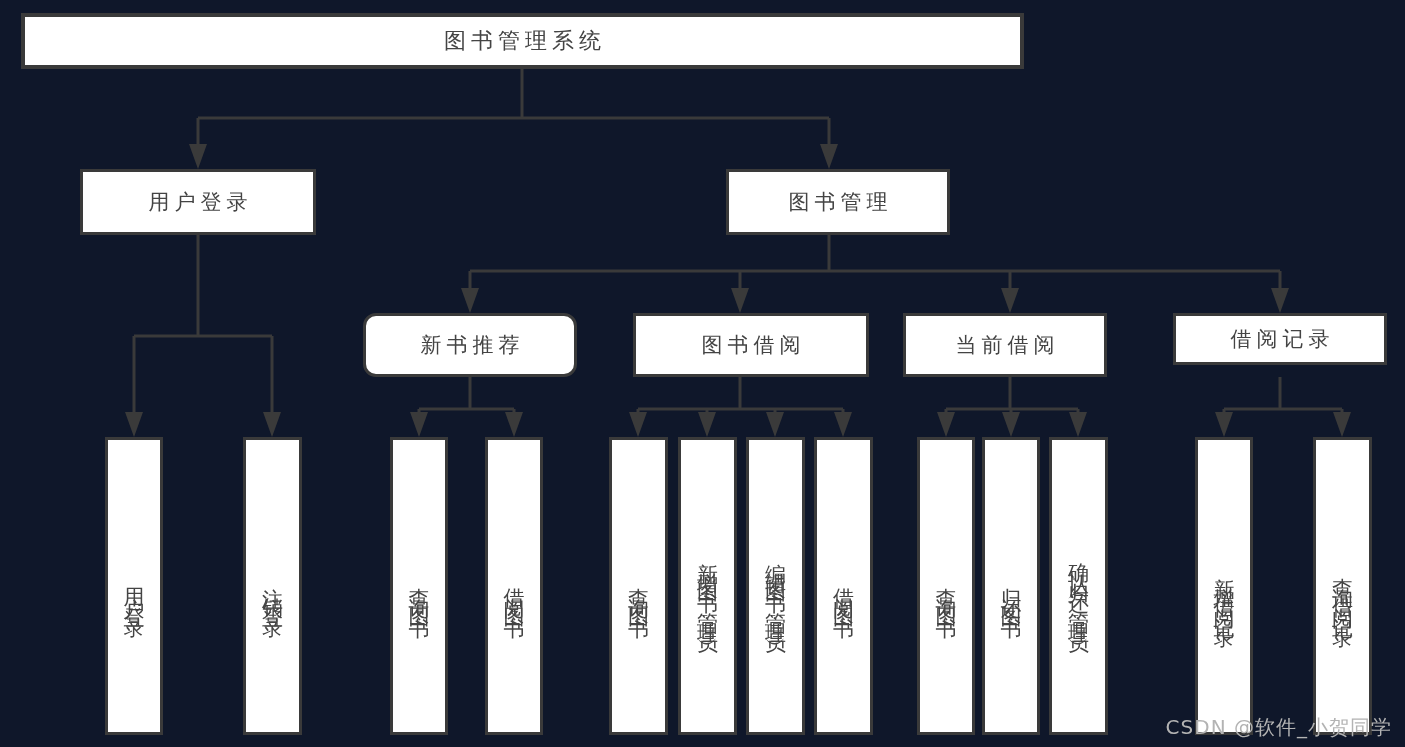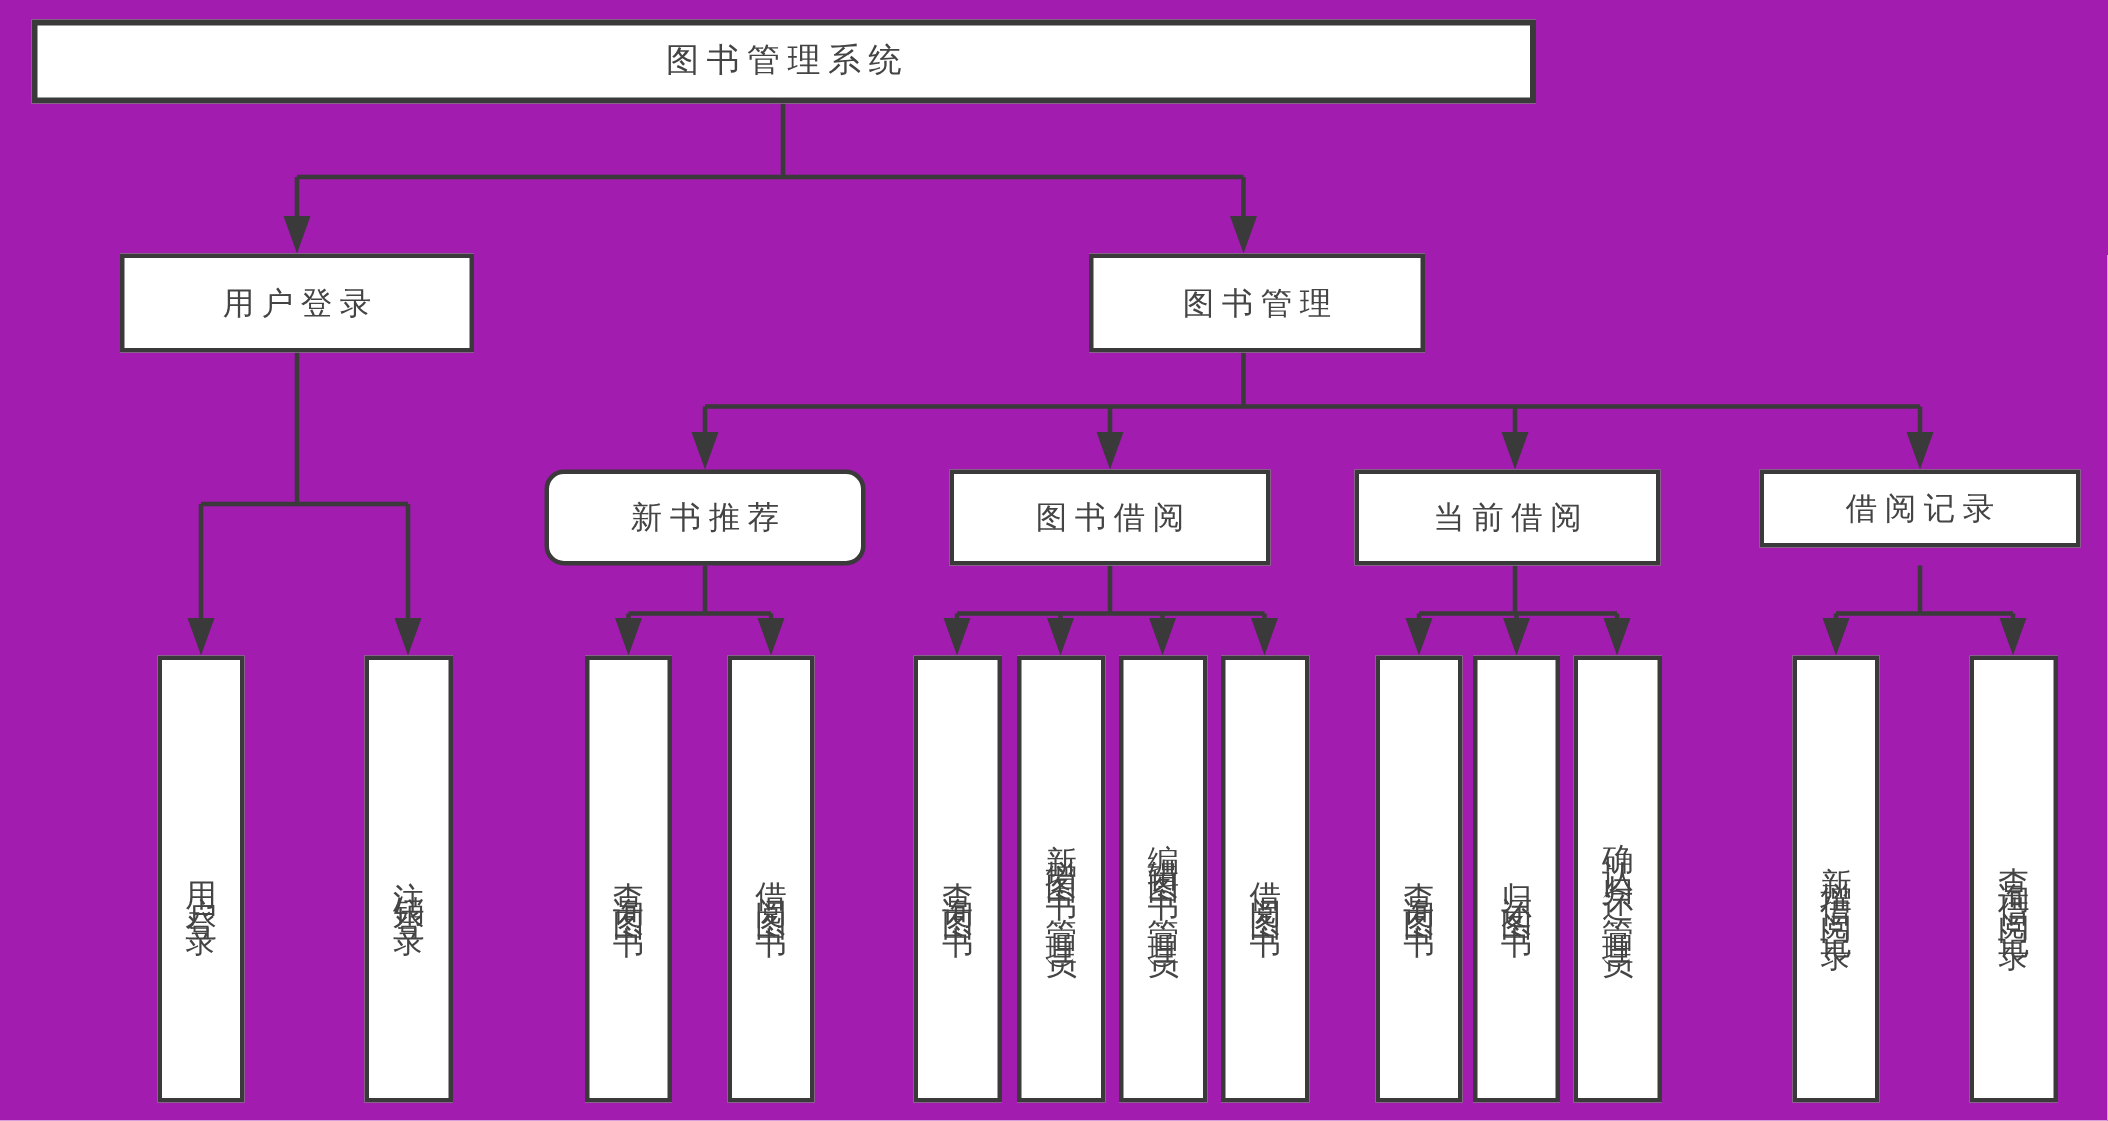--- a/index.html
+++ b/index.html
@@ -1,19 +1,19 @@
 <!DOCTYPE html>
 <html><head>
 <meta charset="utf-8">
 <style>
   html,body{margin:0;padding:0;background:#ffffff;}
   .canvas{
     position:relative;
     width:1405px;height:747px;
-    background:#a21caf;
+    background:#0f172a;
     font-family:"DejaVu Sans","Liberation Sans",sans-serif;
     overflow:hidden;
   }
   .connector-layer{position:absolute;left:0;top:0;z-index:1;}
   .box{
     position:absolute;box-sizing:border-box;
     border:3px solid #a21caf;background:#ffffff;
     display:flex;align-items:center;justify-content:center;
     color:#444444;z-index:2;
   }
@@ -75,21 +75,21 @@
   <div class="box" style="left: 80px; top: 169px; width: 236px; height: 66px; border-color: rgb(58, 58, 58); color: rgb(68, 68, 68);">
     <span class="h-label">用户登录</span>
   </div>
   <div class="box" style="left: 726px; top: 169px; width: 224px; height: 66px; border-color: rgb(58, 58, 58); color: rgb(68, 68, 68);">
     <span class="h-label">图书管理</span>
   </div>
 
   <div class="box" style="left: 363px; top: 313px; width: 214px; height: 64px; border-color: rgb(58, 58, 58); color: rgb(68, 68, 68); border-radius: 13px;">
     <span class="h-label">新书推荐</span>
   </div>
-  <div class="box" style="left: 633px; top: 313px; width: 214px; height: 64px; border-color: rgb(58, 58, 58); color: rgb(68, 68, 68);">
+  <div class="box" style="left: 633px; top: 313px; width: 236px; height: 64px; border-color: rgb(58, 58, 58); color: rgb(68, 68, 68);">
     <span class="h-label">图书借阅</span>
   </div>
   <div class="box" style="left: 903px; top: 313px; width: 204px; height: 64px; border-color: rgb(58, 58, 58); color: rgb(68, 68, 68);">
     <span class="h-label">当前借阅</span>
   </div>
   <div class="box" style="left: 1173px; top: 313px; width: 214px; height: 52px; border-color: rgb(58, 58, 58); color: rgb(68, 68, 68);">
     <span class="h-label">借阅记录</span>
   </div>
 
   <div class="box" style="left: 105px; top: 437px; width: 58px; height: 298px; border-color: rgb(58, 58, 58); color: rgb(68, 68, 68);">
@@ -129,13 +129,14 @@
     <span class="v-label">确认归还（管理员）</span>
   </div>
 
   <div class="box" style="left: 1195px; top: 437px; width: 58px; height: 298px; border-color: rgb(58, 58, 58); color: rgb(68, 68, 68);">
     <span class="v-label">新增借阅记录</span>
   </div>
   <div class="box" style="left: 1313px; top: 437px; width: 59px; height: 298px; border-color: rgb(58, 58, 58); color: rgb(68, 68, 68);">
     <span class="v-label">查询借阅记录</span>
   </div>
 
+  <div class="watermark" style="color: rgb(179, 179, 179);">CSDN @软件_小贺同学</div>
 </div>
 
 </body></html>

